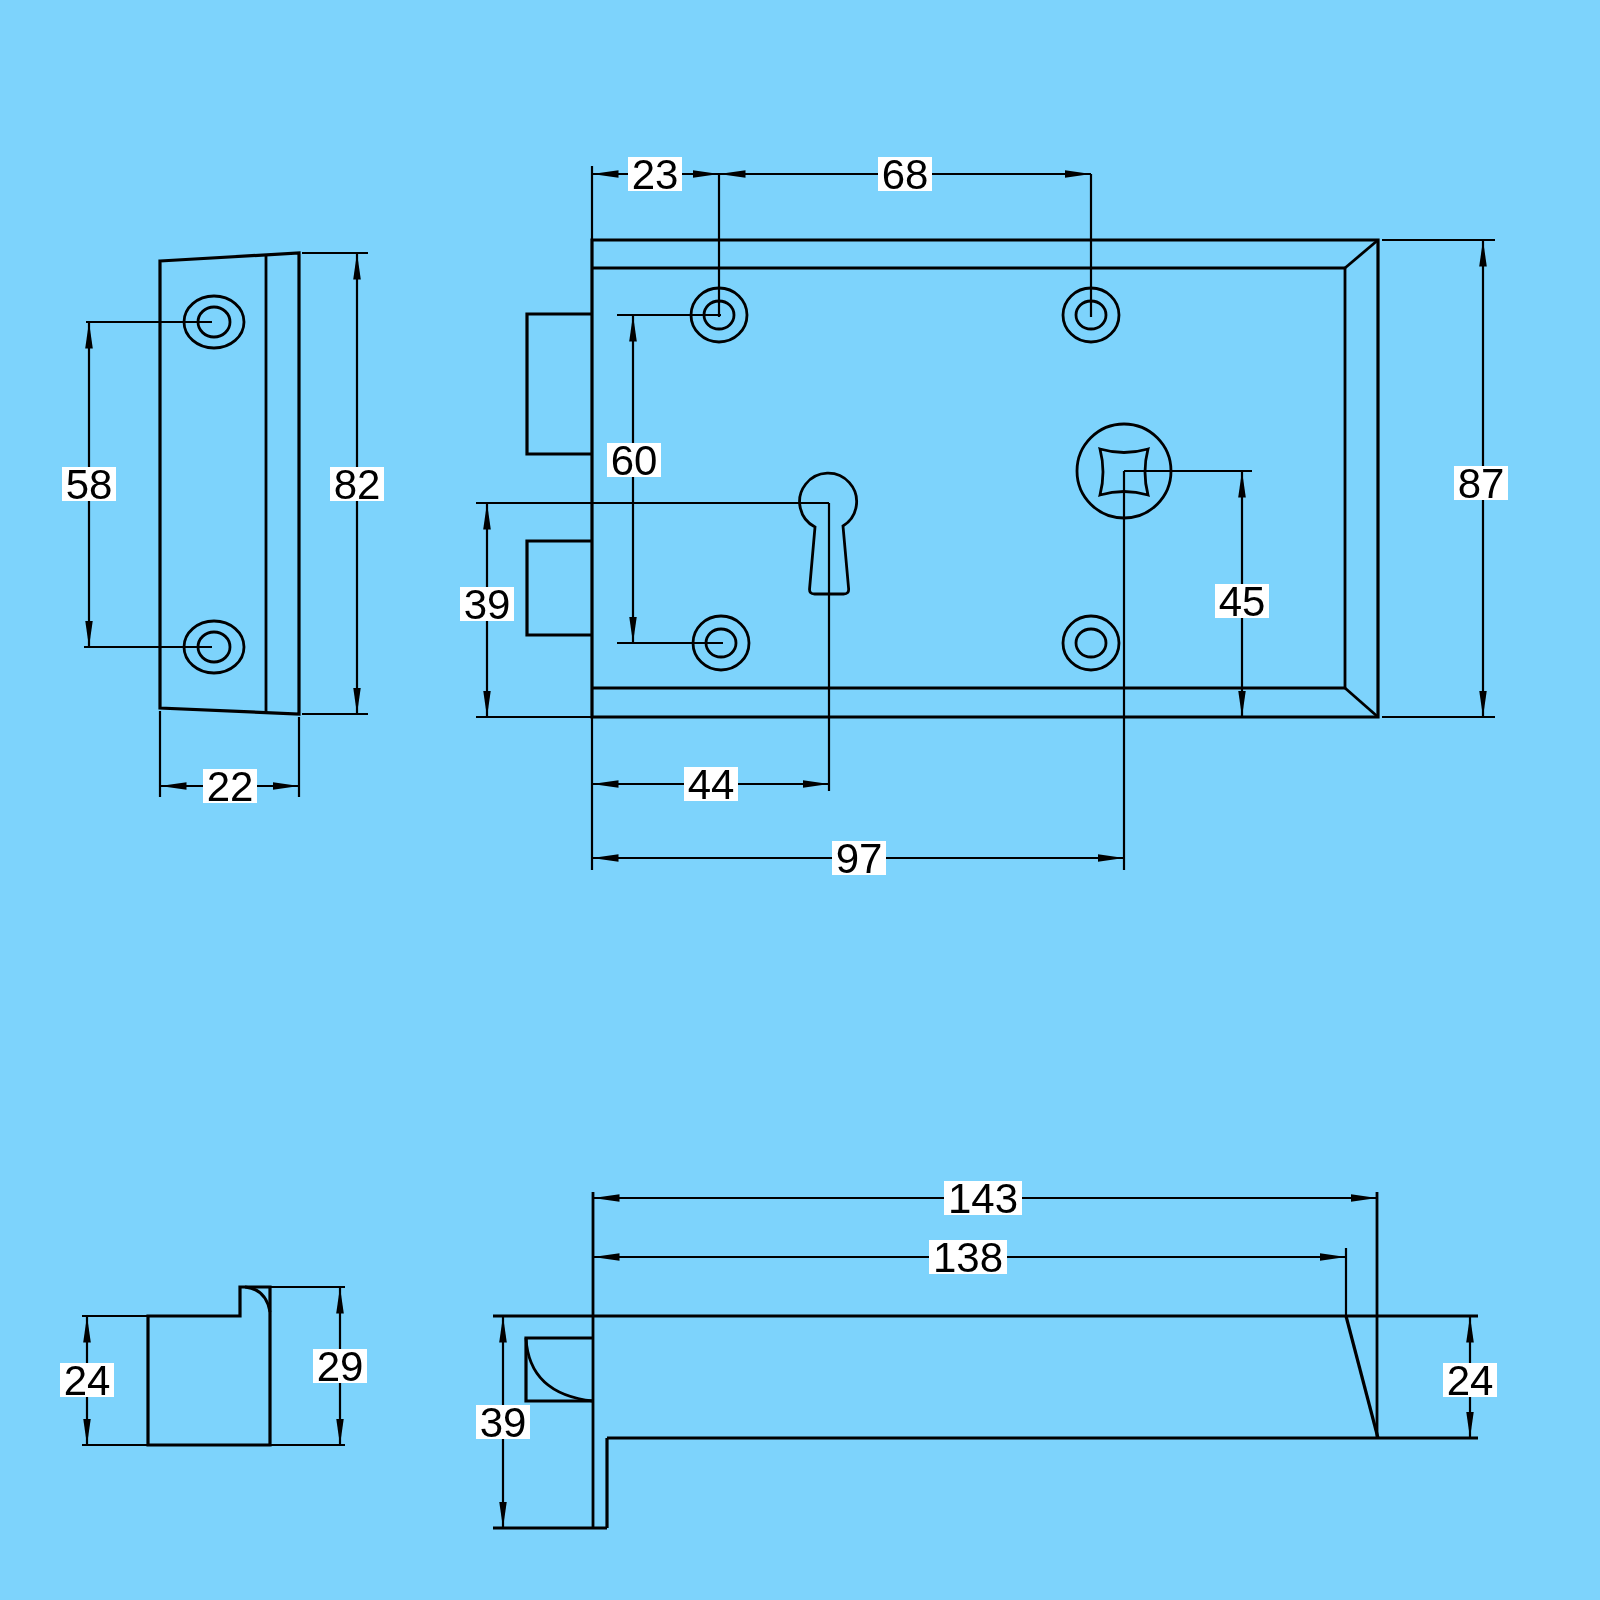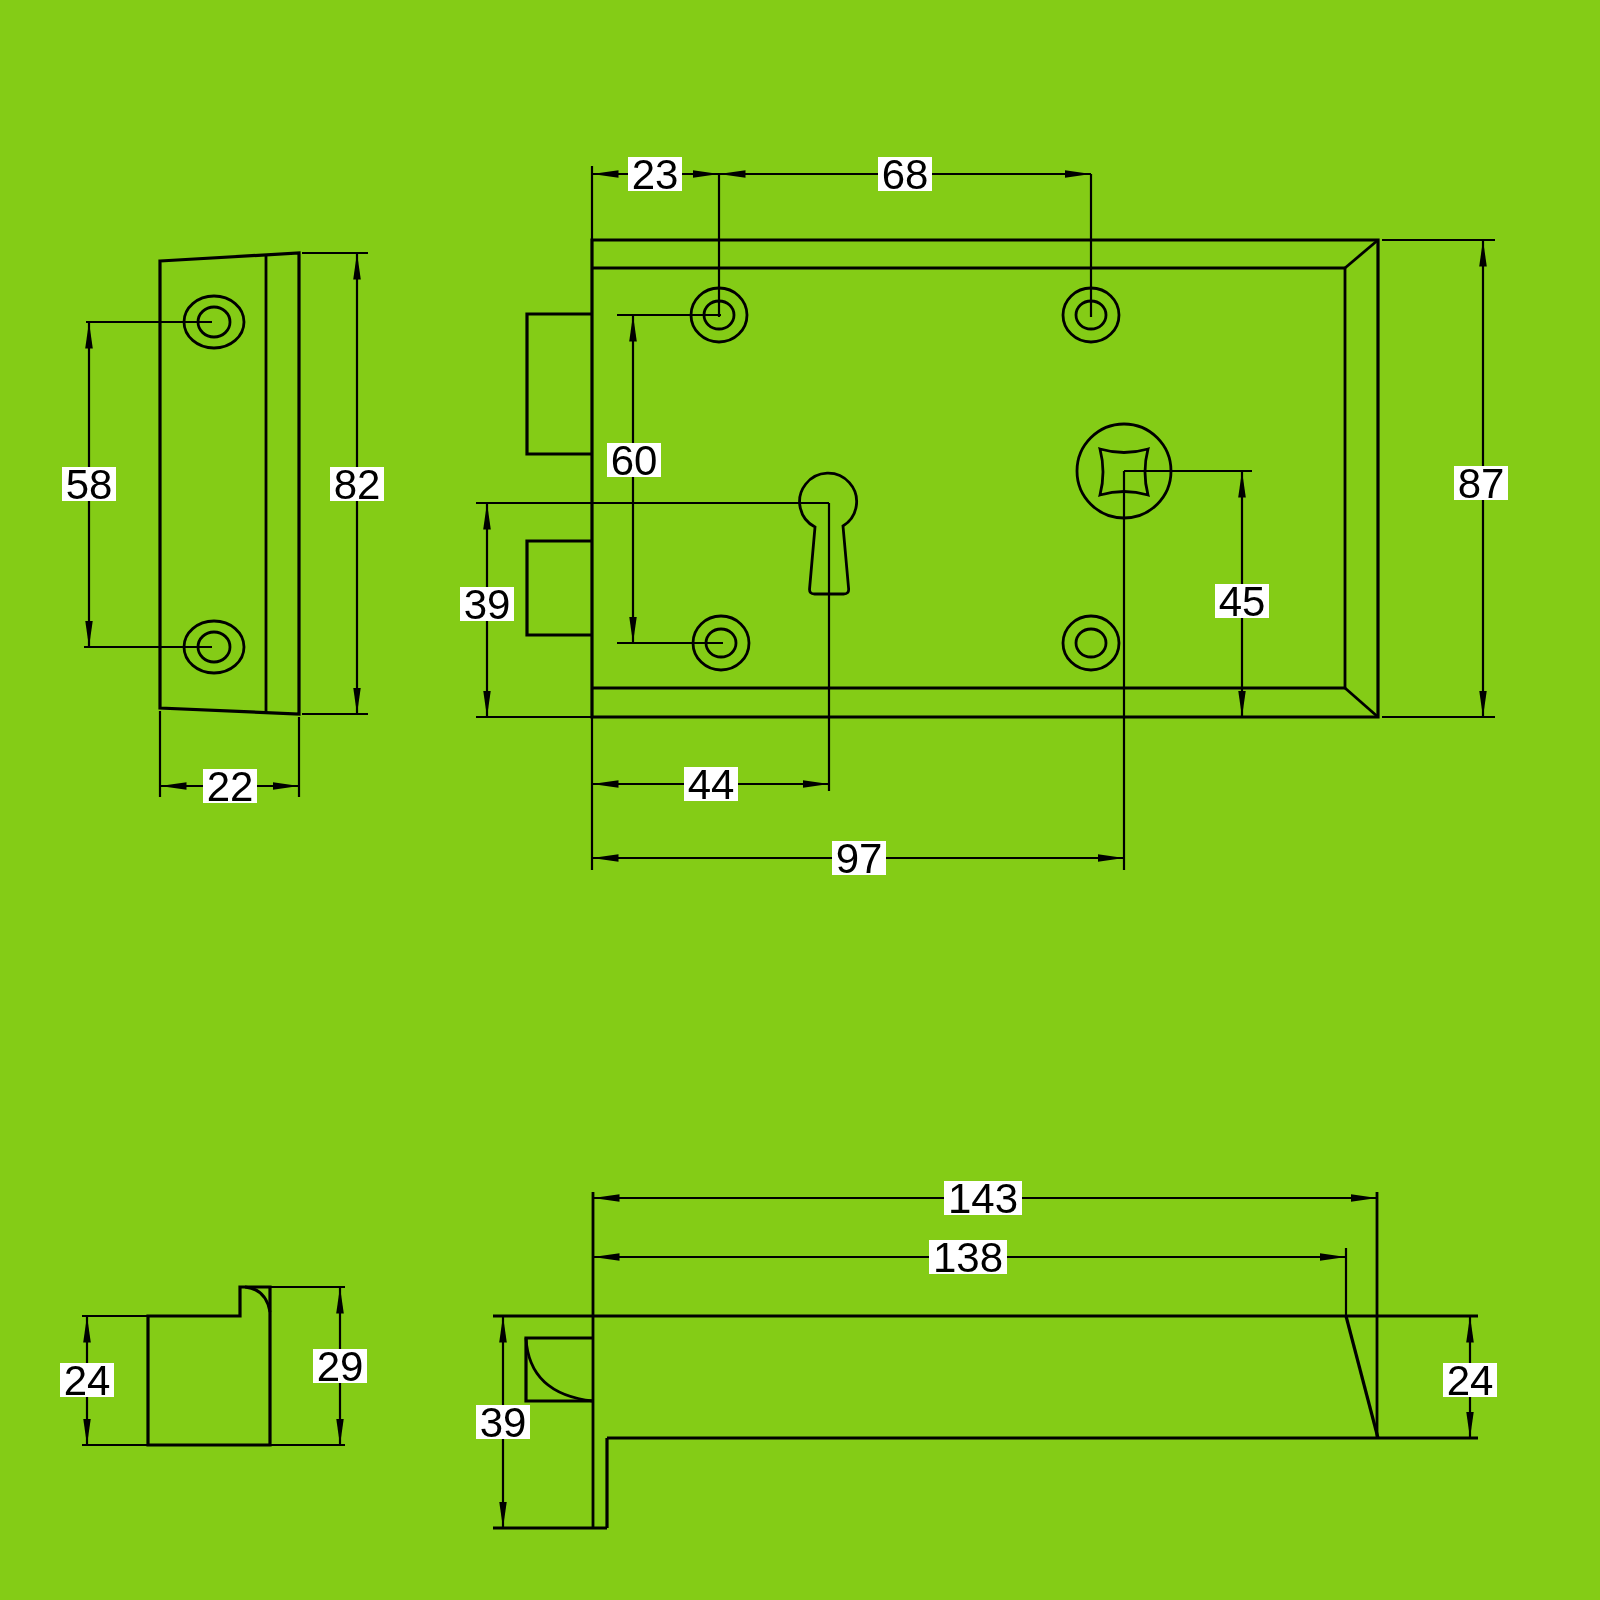--- a/index.html
+++ b/index.html
@@ -1,16 +1,16 @@
 <!DOCTYPE html>
 <html><head>
 <meta charset="utf-8">
 <style>
   html,body{margin:0;padding:0;background:#ffffff;}
-  .canvas{width:1600px;height:1600px;background:#84cc16;position:relative;overflow:hidden;}
+  .canvas{width:1600px;height:1600px;background:#7dd3fc;position:relative;overflow:hidden;}
   svg{display:block;}
   
   .s{stroke:#000;stroke-width:3.2;fill:none;stroke-linecap:butt;stroke-linejoin:miter;}
   
   .m{stroke:#000;stroke-width:2.8;fill:none;}
   
   .d{stroke:#000;stroke-width:2.2;fill:none;}
   
   .tg{fill:#ffffff;stroke:none;}
   text.dimtxt{font-family:"Liberation Sans", sans-serif;font-size:42px;fill:#000;text-anchor:middle;}

